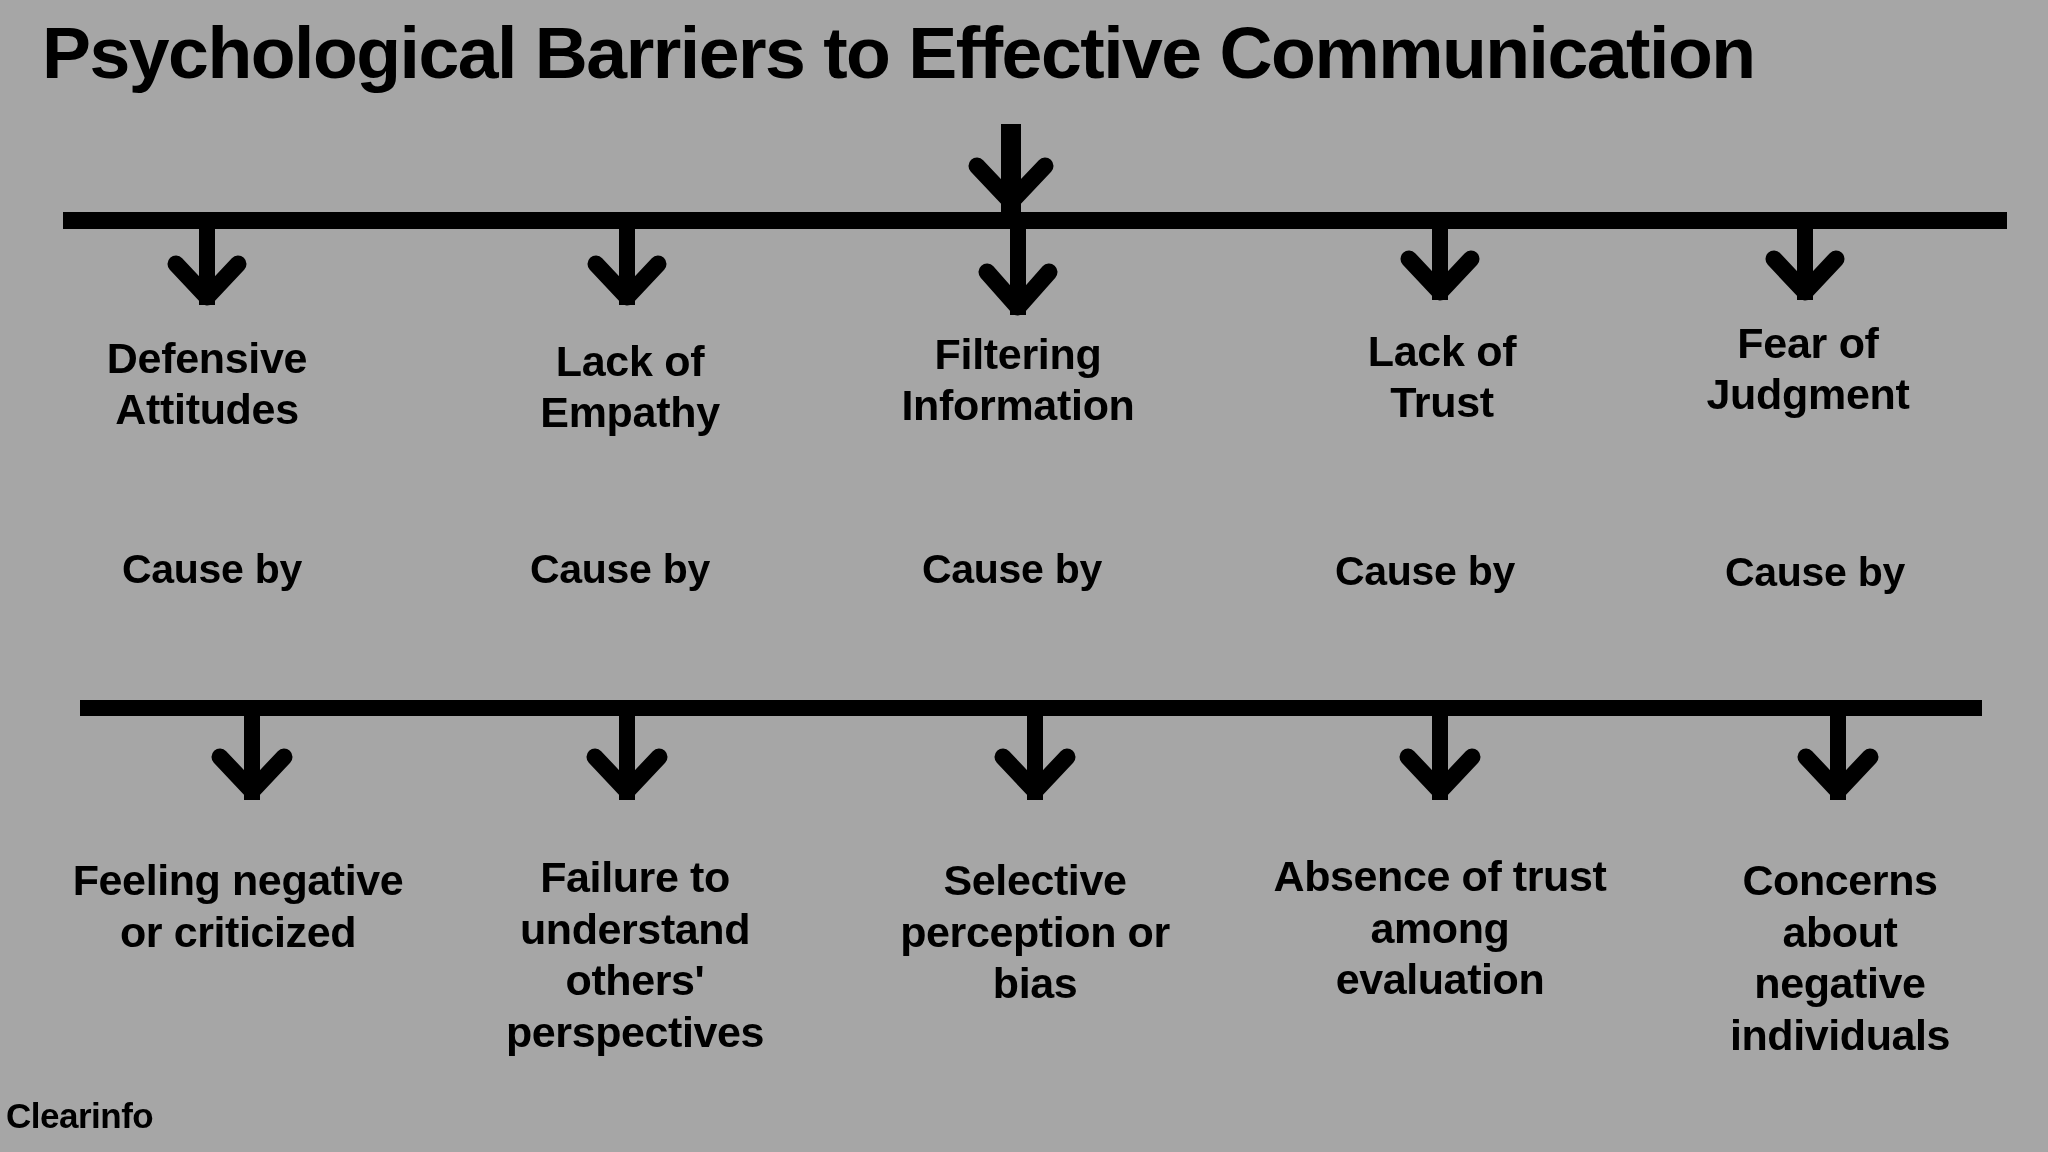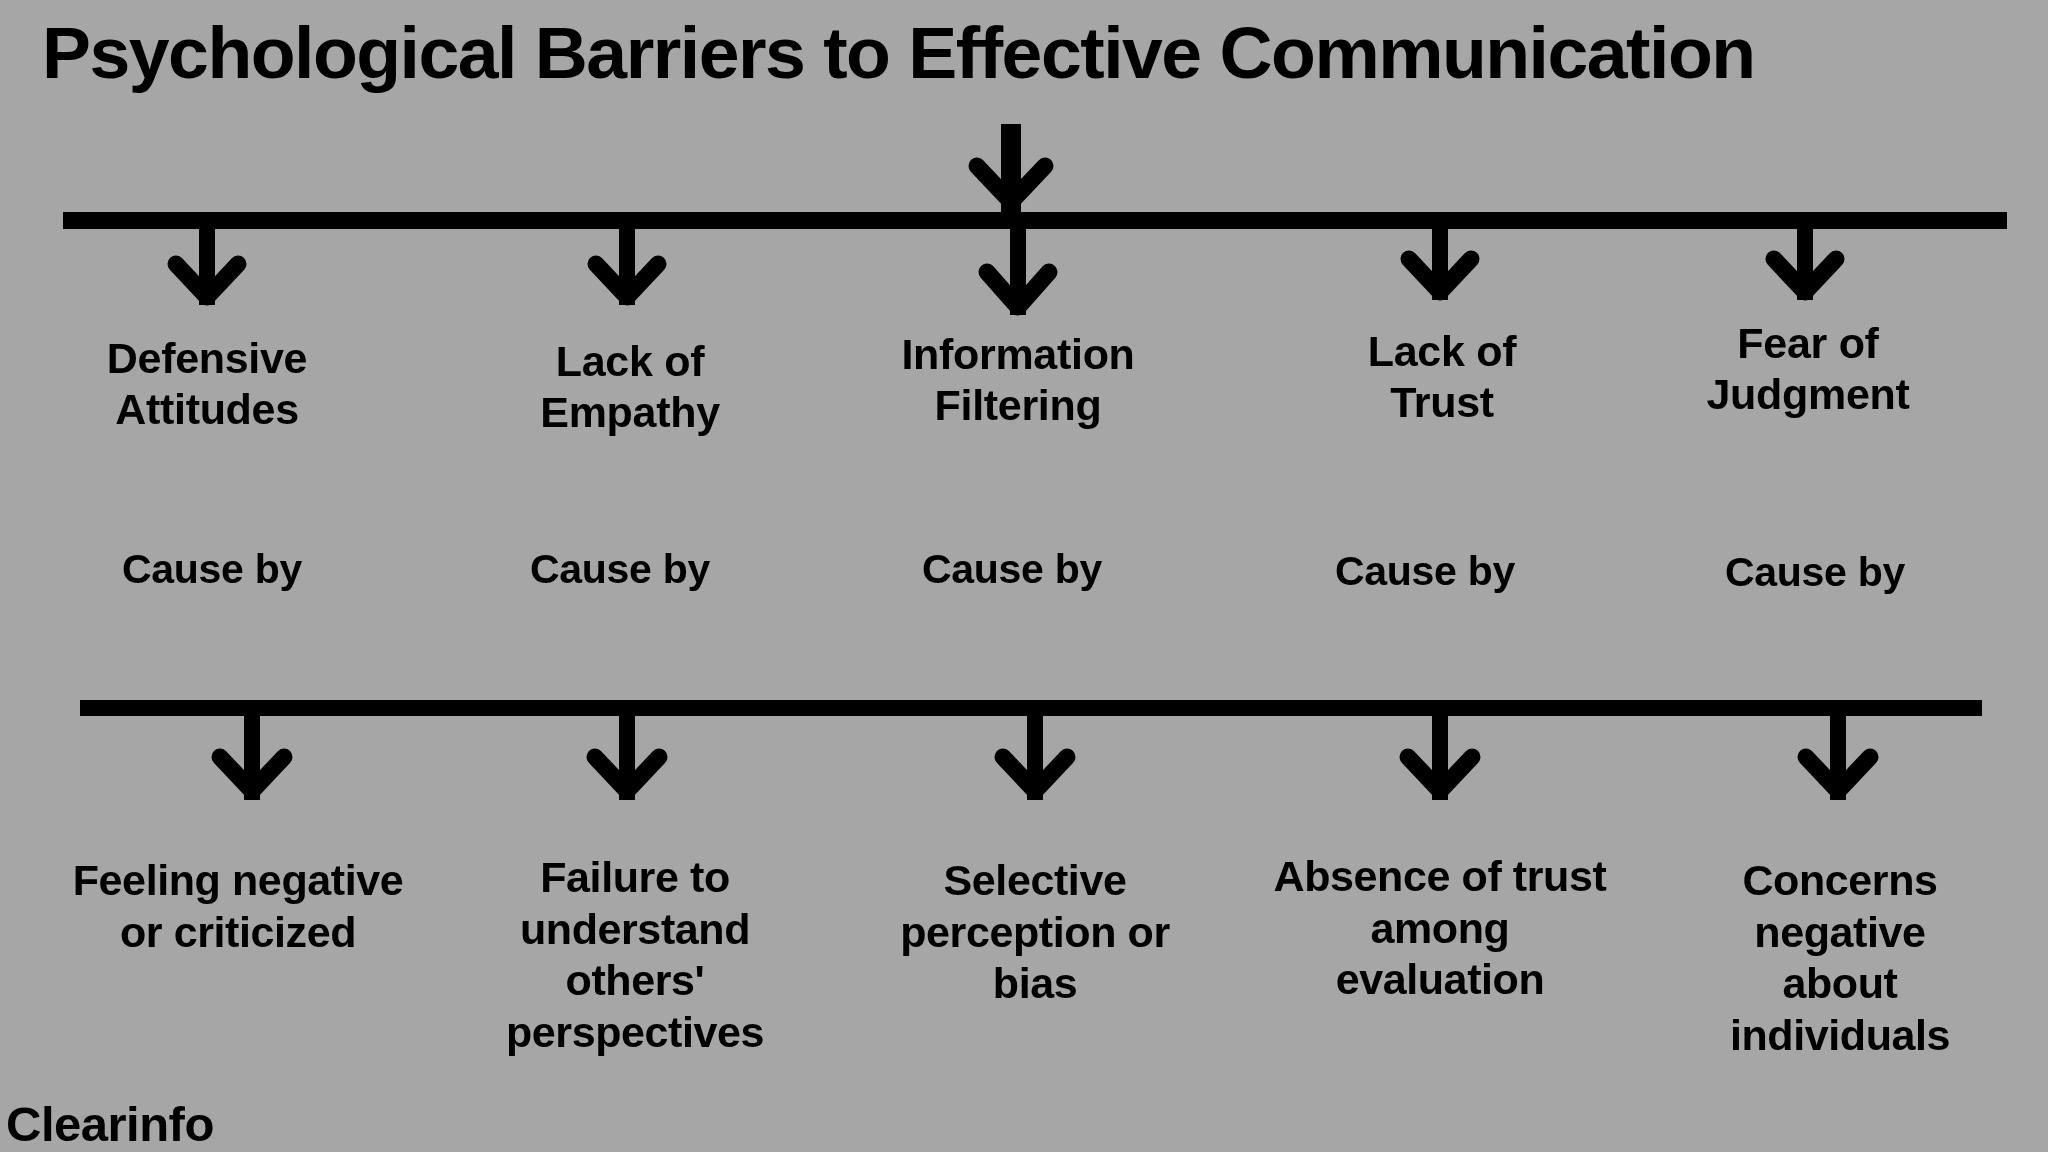--- a/index.html
+++ b/index.html
@@ -74,21 +74,21 @@
     font-weight: 700;
     letter-spacing: -0.4px;
     line-height: 1.2;
   }
 
   
   .watermark {
     position: absolute;
     left: 6px;
     top: 1096px;
-    font-size: 49px;
+    font-size: 35px;
     font-weight: 700;
     color: #000000;
     letter-spacing: -0.5px;
     font-family: "Liberation Sans", sans-serif;
   }
 </style>
 </head>
 <body>
 
 <div class="canvas">
@@ -167,22 +167,22 @@
   </div>
   <div class="col-label cause-label" style="left:440px; top:545px; width:360px;">Cause by</div>
   <div class="col-label effect-label" style="left:455px; top:852px; width:360px;">
     <div>Failure to</div>
     <div>understand</div>
     <div>others'</div>
     <div>perspectives</div>
   </div>
 
   <div class="col-label barrier-label" style="left:838px; top:329px; width:360px;">
+    <div>Filtering</div>
     <div>Information</div>
-    <div>Filtering</div>
   </div>
   <div class="col-label cause-label" style="left:832px; top:545px; width:360px;">Cause by</div>
   <div class="col-label effect-label" style="left:855px; top:855px; width:360px;">
     <div>Selective</div>
     <div>perception or</div>
     <div>bias</div>
   </div>
 
   <div class="col-label barrier-label" style="left:1262px; top:326px; width:360px;">
     <div>Lack of</div>
@@ -195,20 +195,20 @@
     <div>evaluation</div>
   </div>
 
   <div class="col-label barrier-label" style="left:1628px; top:318px; width:360px;">
     <div>Fear of</div>
     <div>Judgment</div>
   </div>
   <div class="col-label cause-label" style="left:1635px; top:548px; width:360px;">Cause by</div>
   <div class="col-label effect-label" style="left:1660px; top:855px; width:360px;">
     <div>Concerns</div>
+    <div>about</div>
     <div>negative</div>
-    <div>about</div>
     <div>individuals</div>
   </div>
 
   <div class="watermark">Clearinfo</div>
 
 </div>
 
 </body></html>

